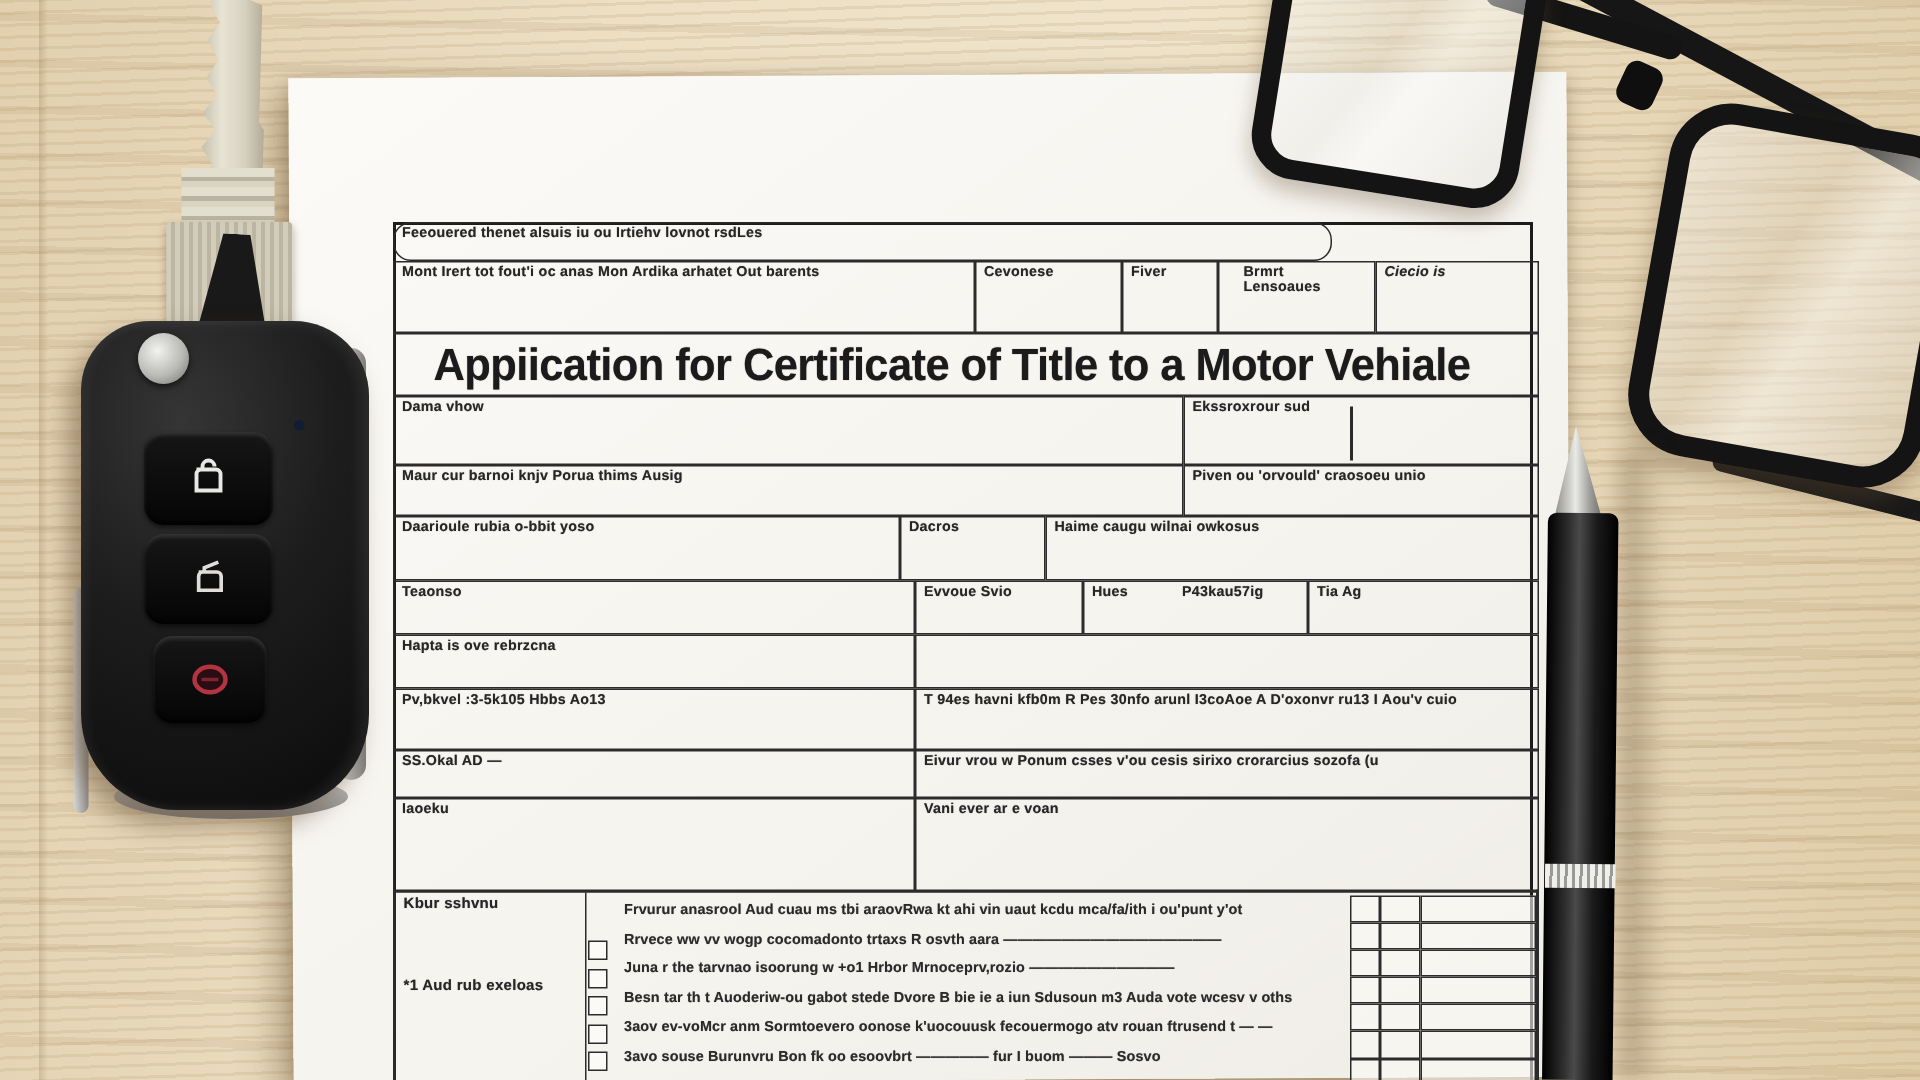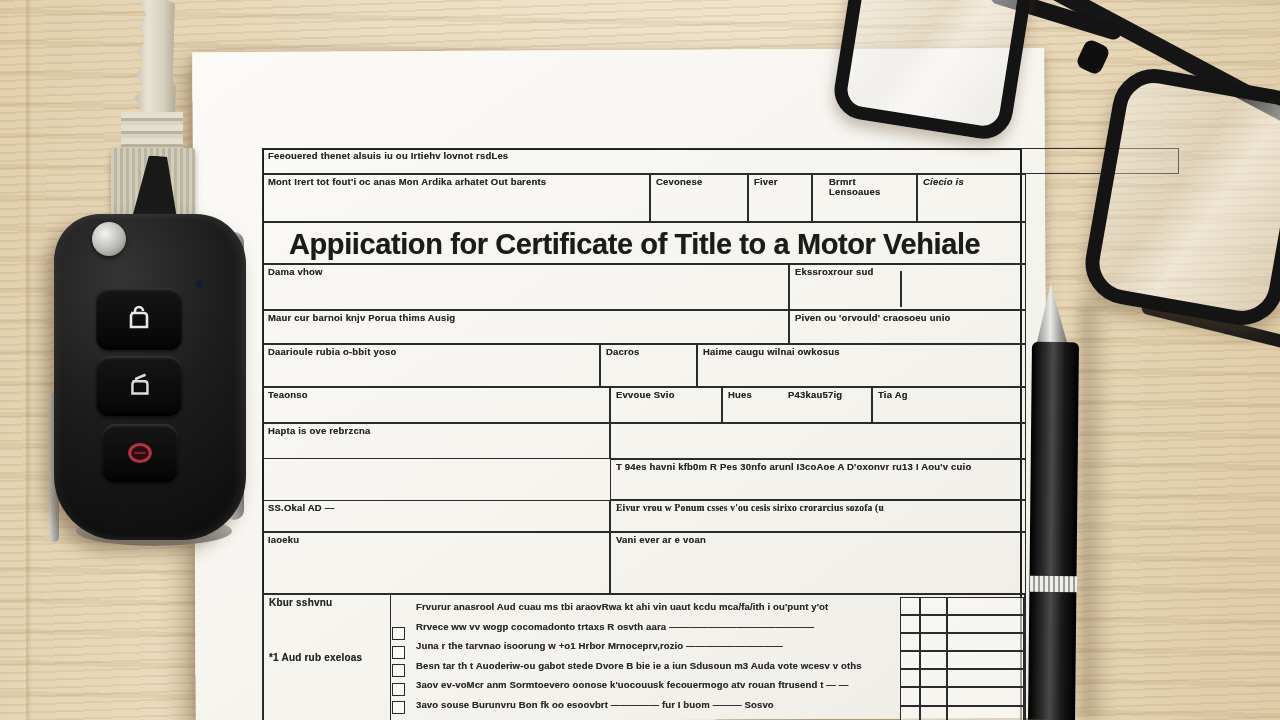--- a/index.html
+++ b/index.html
@@ -91,21 +91,21 @@
   .penband{ left:1030px; top:576px; width:47px; height:16px;
     background:repeating-linear-gradient(90deg,#efefed 0 3px,#9a9a96 3px 5px); transform:rotate(.6deg); }
 </style>
 </head>
 <body>
 
 <div class="abs paper"></div>
 
 <div class="abs form">
 
-  <div class="cell" style="left:-2px;top:-2px;width:917px;height:26px;">
+  <div class="cell" style="left:-2px;top:-2px;width:626px;height:26px;border-radius:12px;">
     <span class="lbl">Feeouered thenet alsuis iu ou Irtiehv lovnot rsdLes</span>
   </div>
 
   <div class="cell" style="left:-2px;top:24px;width:388px;height:48px;">
     <span class="lbl">Mont Irert tot fout'i oc anas Mon Ardika arhatet Out barents</span>
   </div>
   <div class="cell" style="left:386px;top:24px;width:98px;height:48px;">
     <span class="lbl">Cevonese</span>
   </div>
   <div class="cell" style="left:484px;top:24px;width:64px;height:48px;">
@@ -159,28 +159,31 @@
   </div>
   <div class="cell" style="left:608px;top:237px;width:154px;height:36px;">
     <span class="lbl">Tia Ag</span>
   </div>
 
   <div class="cell" style="left:-2px;top:273px;width:348px;height:36px;">
     <span class="lbl">Hapta is ove rebrzcna</span>
   </div>
   <div class="cell" style="left:346px;top:273px;width:416px;height:36px;"></div>
 
+  <div class="cell" style="left:-2px;top:309px;width:348px;height:41px;">
+    <span class="lbl">Pv,bkvel :3-5k105 Hbbs Ao13</span>
+  </div>
   <div class="cell" style="left:346px;top:309px;width:416px;height:41px;">
     <span class="lbl">T 94es havni kfb0m R Pes 30nfo arunl I3coAoe A D'oxonvr ru13 I Aou'v cuio</span>
   </div>
 
   <div class="cell" style="left:-2px;top:350px;width:348px;height:32px;">
     <span class="lbl">SS.Okal AD —</span>
   </div>
-  <div class="cell" style="left:346px;top:350px;width:416px;height:32px;font-family:Liberation Serif, serif;">
+  <div class="cell" style="left:346px;top:350px;width:416px;height:32px;">
     <span class="lbl">Eivur vrou w Ponum csses v'ou cesis sirixo crorarcius sozofa (u</span>
   </div>
 
   <div class="cell" style="left:-2px;top:382px;width:348px;height:63px;">
     <span class="lbl">Iaoeku</span>
   </div>
   <div class="cell" style="left:346px;top:382px;width:416px;height:63px;">
     <span class="lbl">Vani ever ar e voan</span>
   </div>
 

